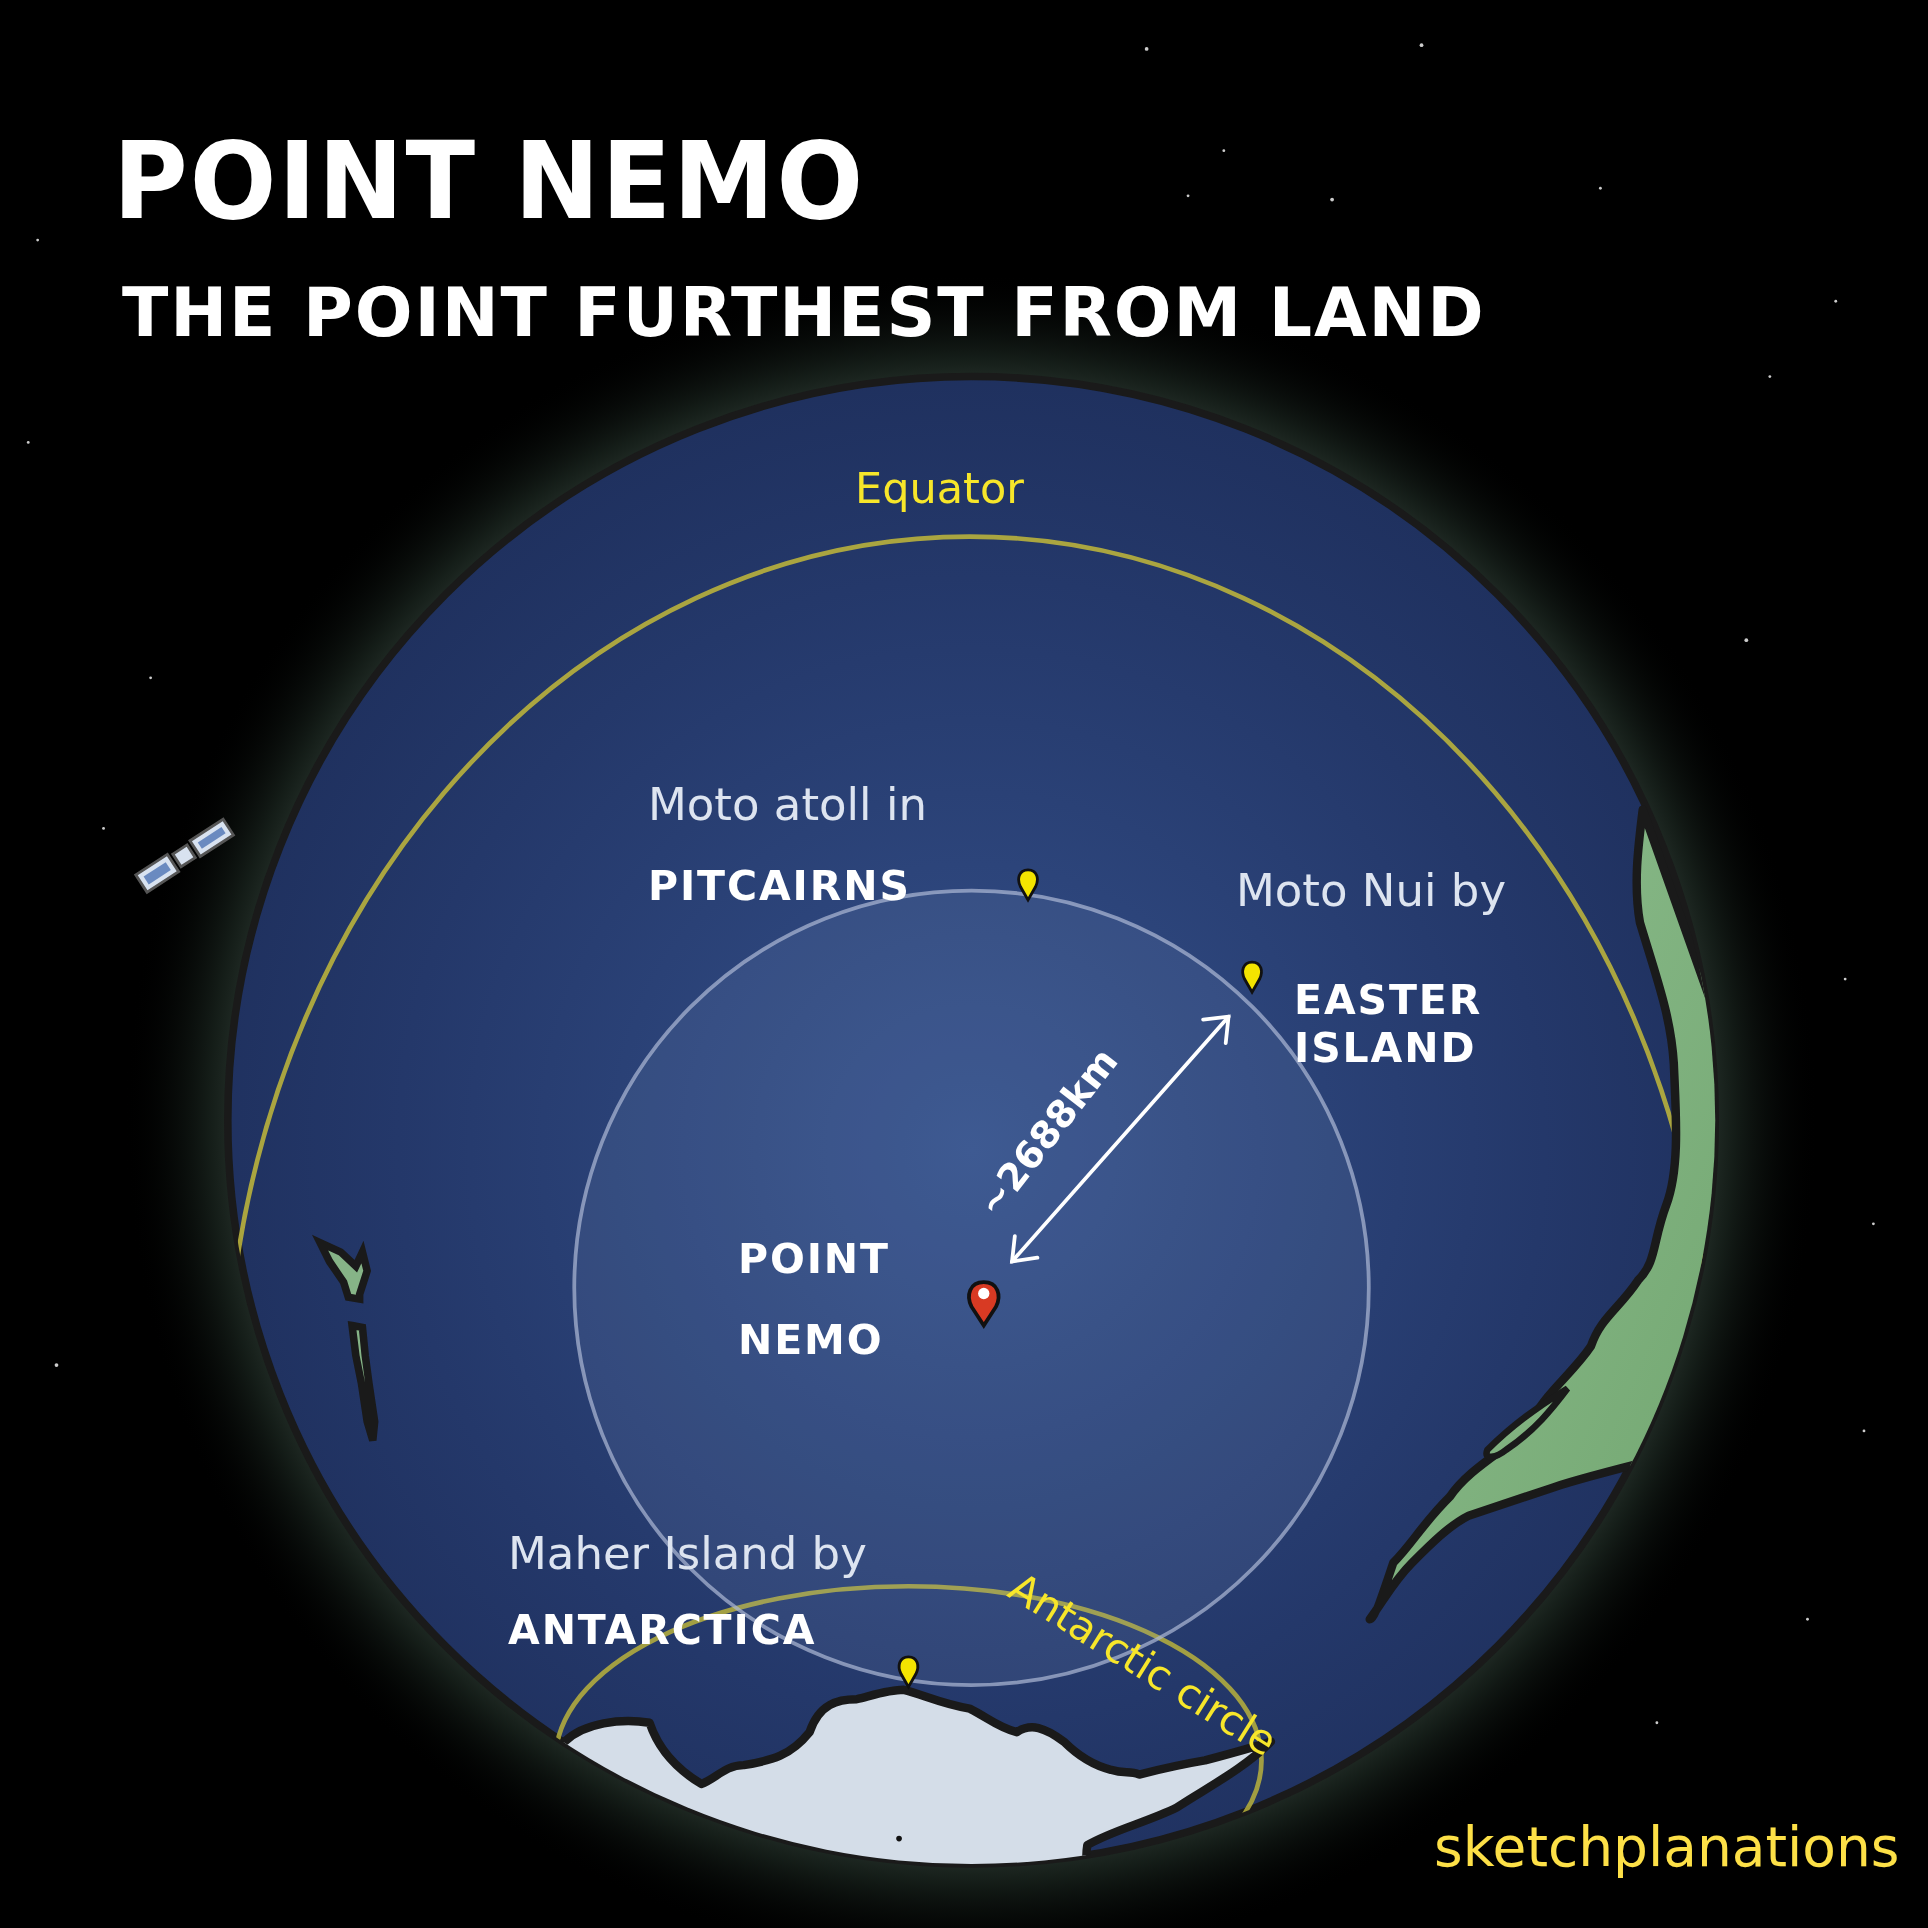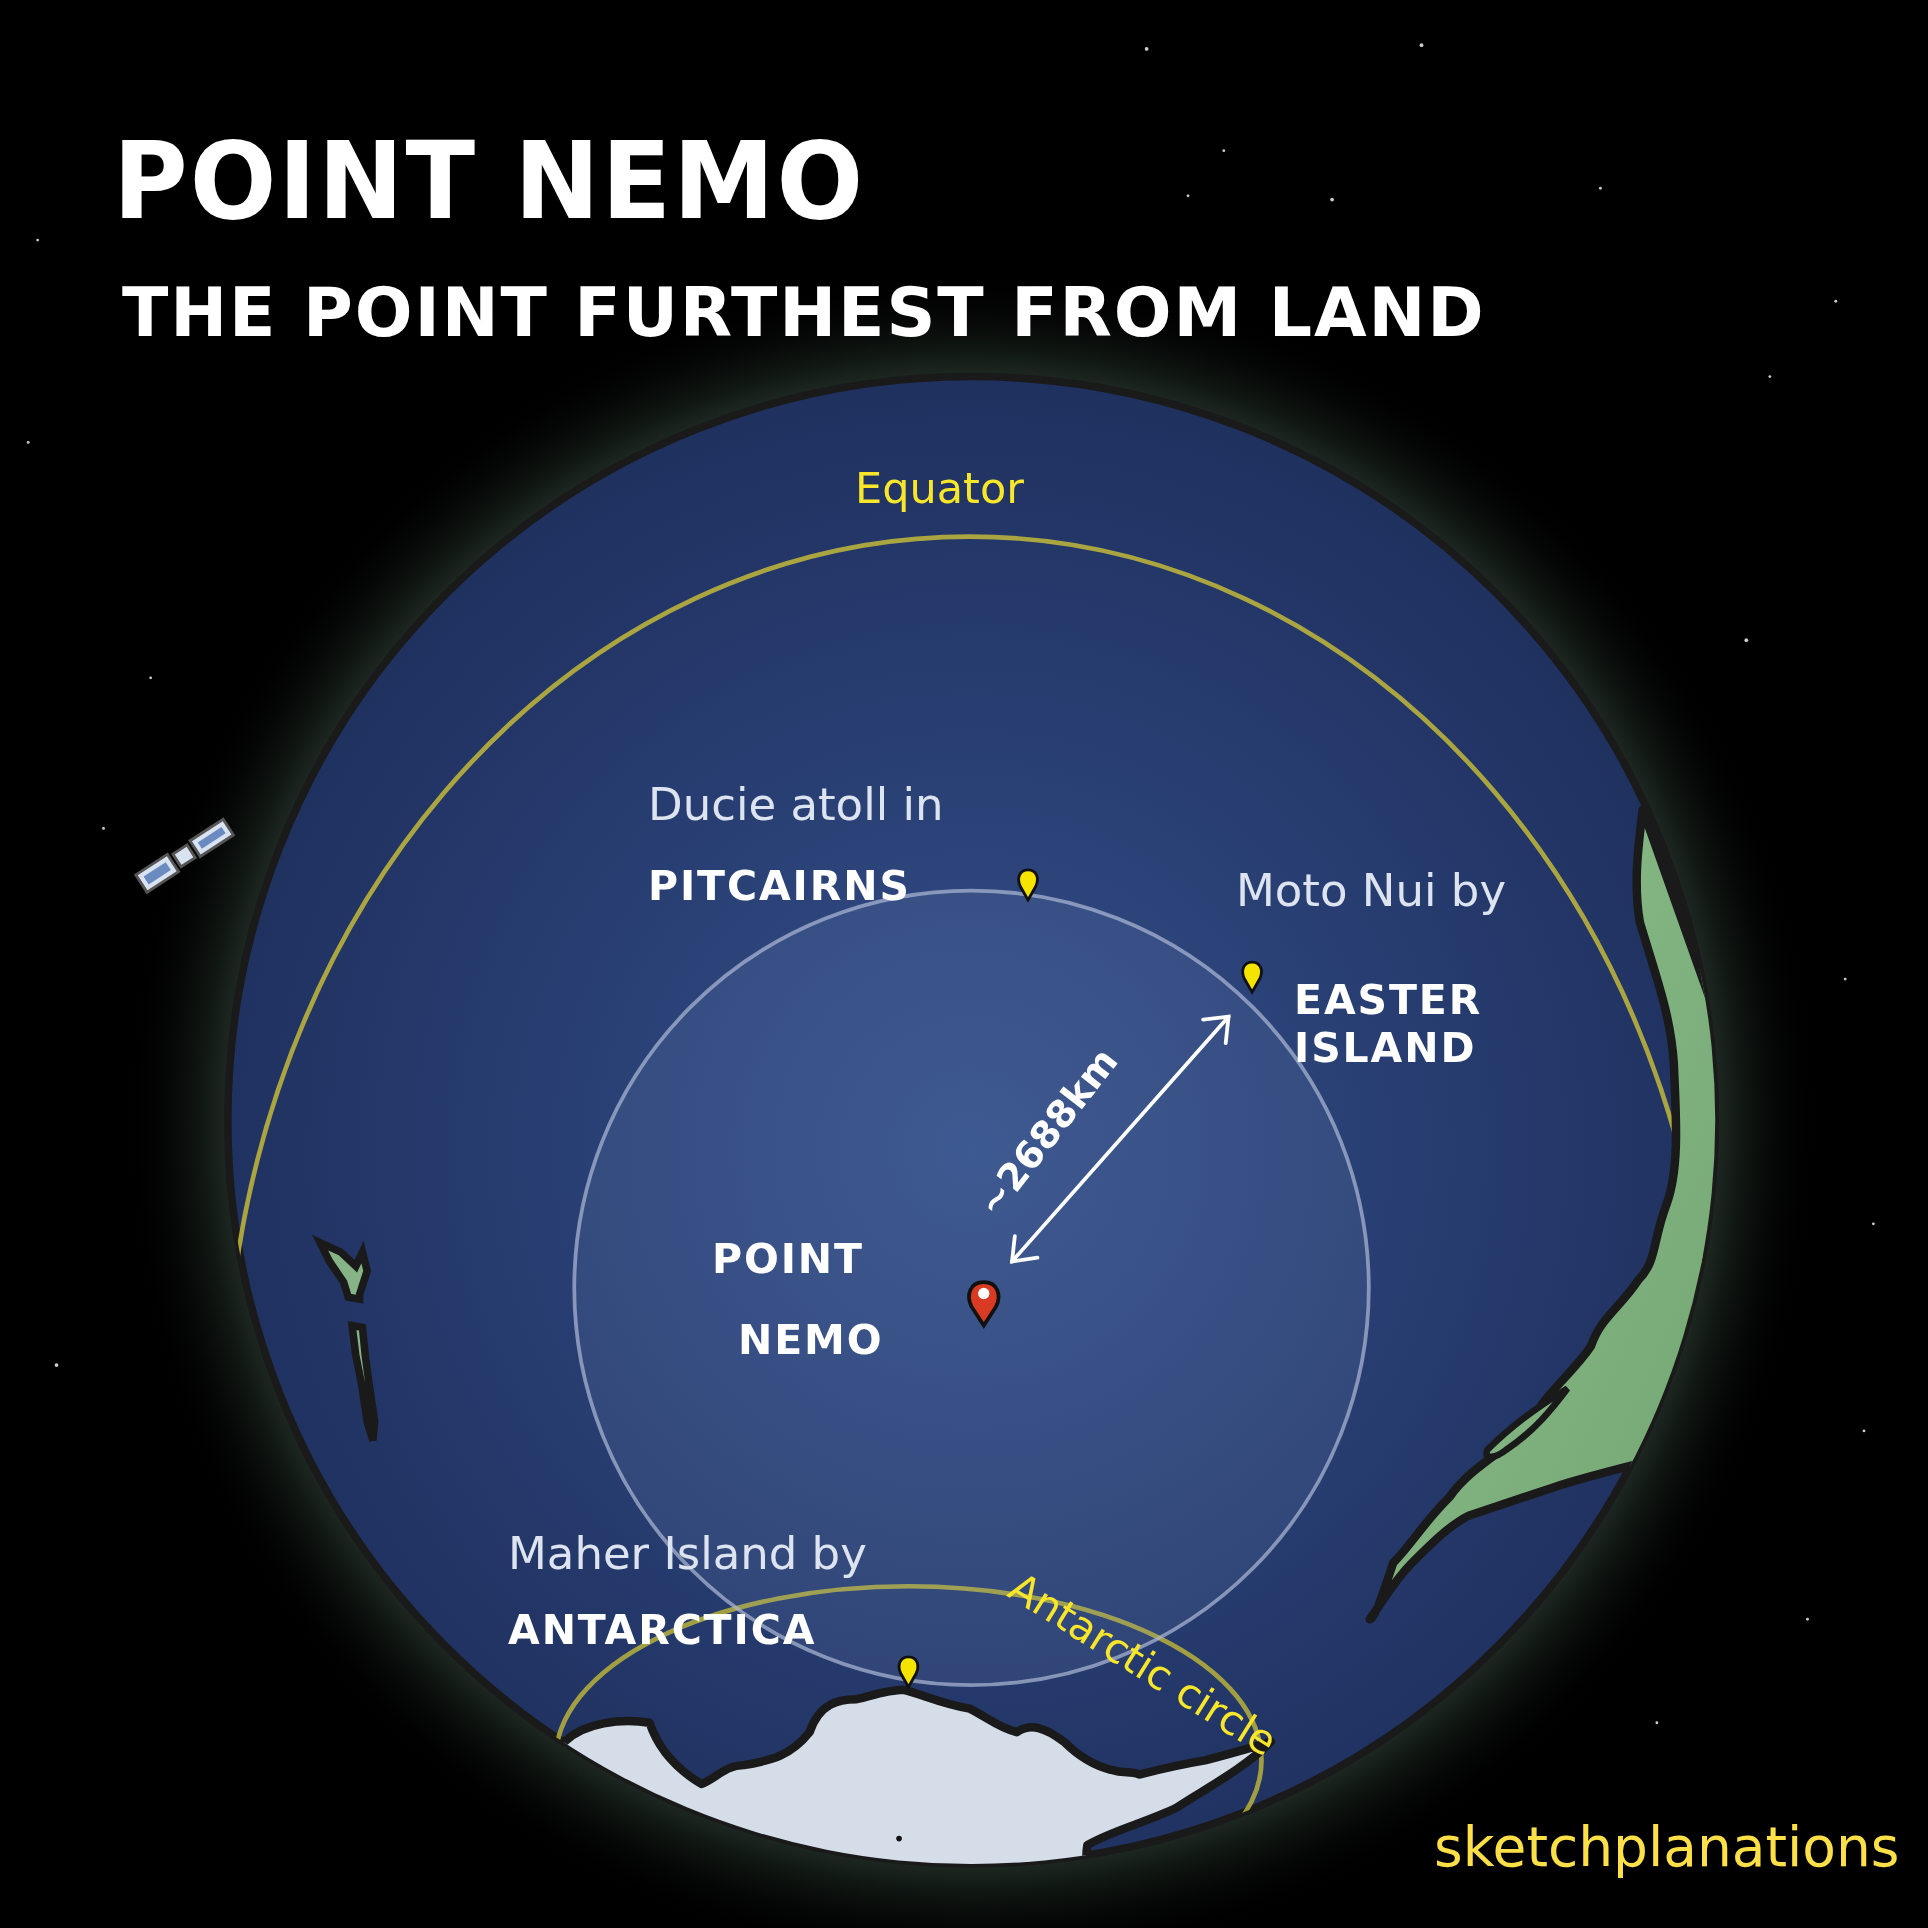--- a/index.html
+++ b/index.html
@@ -112,28 +112,28 @@
     <rect x="-54" y="-4" width="28" height="10" fill="#6a8ac0"></rect>
     <rect x="14" y="-3" width="30" height="8" fill="#6a8ac0"></rect>
   </g>
 </svg>
 
 <div class="title hand">POINT NEMO</div>
 <div class="subtitle hand">THE POINT FURTHEST FROM LAND</div>
 
 <div class="lbl yellow" style="left:855px;top:463px;font-size:43px;">Equator</div>
 
-<div class="lbl lbl-small" style="left:648px;top:778px;">Ducie atoll in</div>
+<div class="lbl lbl-small" style="left:648px;top:778px;">Moto atoll in</div>
 <div class="lbl lbl-big" style="left:648px;top:862px;">PITCAIRNS</div>
 
 <div class="lbl lbl-small" style="left:1236px;top:864px;">Moto Nui by</div>
 <div class="lbl lbl-big" style="left:1294px;top:942px;margin-top:34px;">EASTER</div>
 <div class="lbl lbl-big" style="left:1294px;top:1024px;">ISLAND</div>
 
-<div class="lbl lbl-big" style="left:712px;top:1235px;">POINT</div>
+<div class="lbl lbl-big" style="left:738px;top:1235px;">POINT</div>
 <div class="lbl lbl-big" style="left:738px;top:1316px;">NEMO</div>
 
 <div class="lbl lbl-small" style="left:508px;top:1527px;">Maher Island by</div>
 <div class="lbl lbl-big" style="left:508px;top:1606px;">ANTARCTICA</div>
 
 <div class="lbl yellow" style="left:1026px;top:1563px;font-size:41px;transform-origin:left top;transform:rotate(32deg);">Antarctic circle</div>
 
 <div class="brand hand">sketchplanations</div>
 
 

